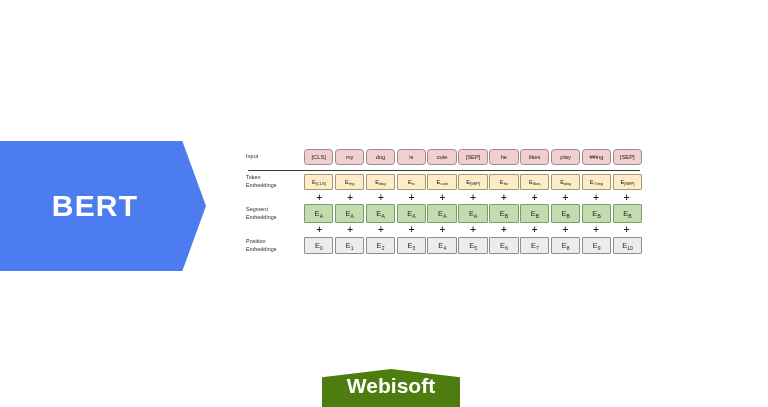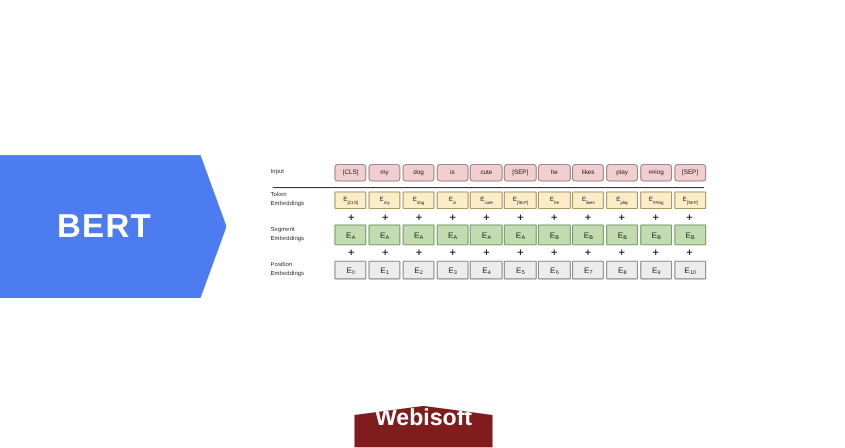--- a/index.html
+++ b/index.html
@@ -27,25 +27,25 @@
     font-weight: bold;
     letter-spacing: 1.2px;
     padding-right: 16px;
     white-space: nowrap;
   }
 
   
   #webisoft-logo {
     position: absolute;
     left: 322px; top: 369px;
-    width: 126px; height: 38px;
-    background: #7f1d1d;
+    width: 138px; height: 38px;
+    background: #4d7c0f;
     -webkit-clip-path: polygon(0% 22%, 50% 0%, 100% 22%, 100% 100%, 0% 100%);
     clip-path: polygon(0% 22%, 50% 0%, 100% 22%, 100% 100%, 0% 100%);
-    display: flex; align-items: flex-start; justify-content: center;
+    display: flex; align-items: center; justify-content: center;
   }
   #webisoft-label {
     color: #ffffff;
     font-size: 21px;
     font-weight: bold;
     line-height: 1;
     padding-bottom: 6px;
     white-space: nowrap;
   }
 

